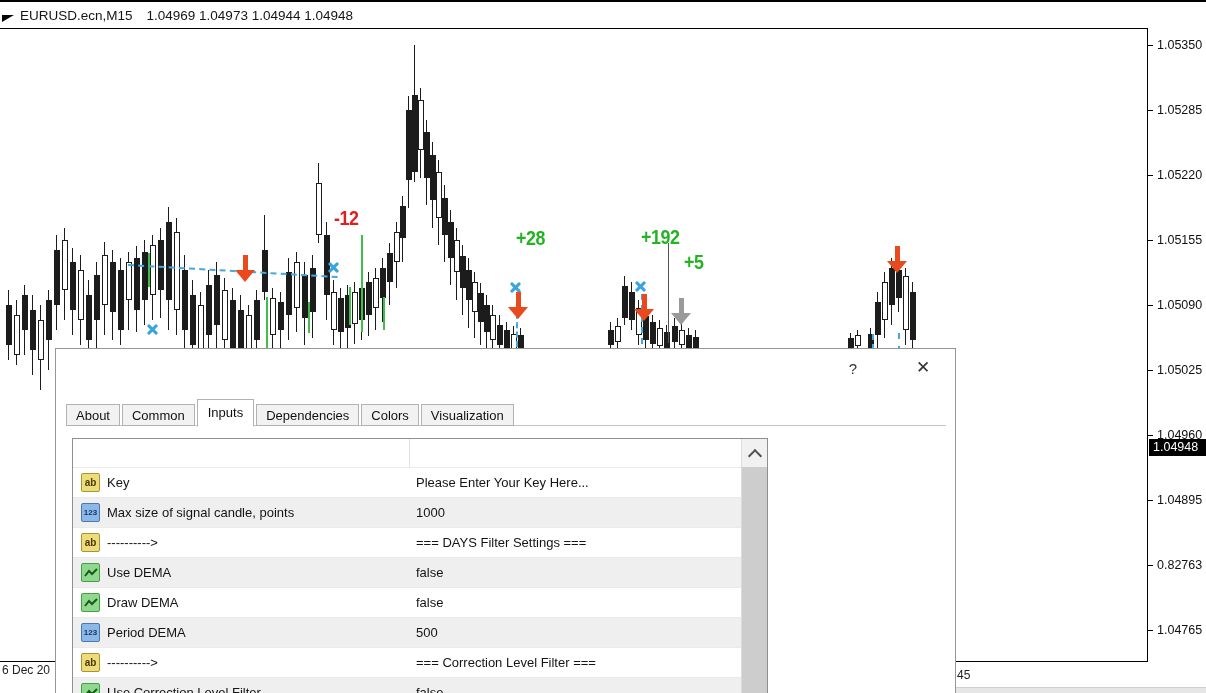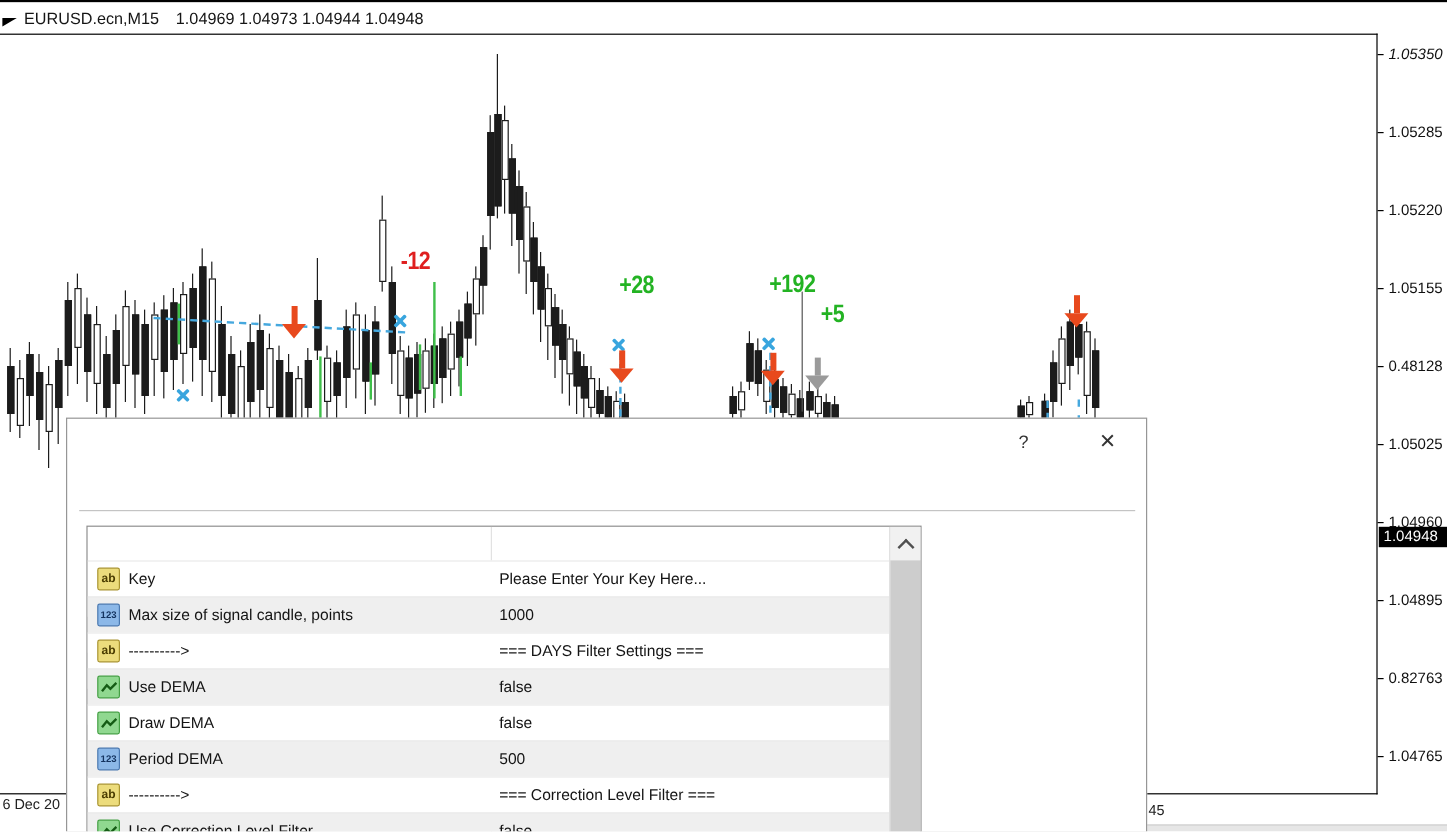--- a/index.html
+++ b/index.html
@@ -347,49 +347,57 @@
       </div>
       <div class="sig-label" style="left: 334px; top: 206px; color: rgb(223, 31, 31);">-12</div>
       <div class="sig-label" style="left: 516px; top: 226px; color: rgb(35, 179, 35);">+28</div>
       <div class="sig-label" style="left: 641px; top: 225px; color: rgb(35, 179, 35);">+192</div>
       <div class="sig-label" style="left: 684px; top: 250px; color: rgb(35, 179, 35);">+5</div>
     </div>
 
 
   <div id="price-scale">
       <div class="tickmark" style="top: 45px;"></div>
-      <div class="price-label" style="top: 38px; font-style: italic;">1.05350</div>
+      <div class="price-label" style="top: 38px;">1.05350</div>
       <div class="tickmark" style="top: 110px;"></div>
       <div class="price-label" style="top: 103px;">1.05285</div>
       <div class="tickmark" style="top: 175px;"></div>
       <div class="price-label" style="top: 168px;">1.05220</div>
       <div class="tickmark" style="top: 240px;"></div>
       <div class="price-label" style="top: 233px;">1.05155</div>
       <div class="tickmark" style="top: 305px;"></div>
-      <div class="price-label" style="top: 298px;">0.48128</div>
+      <div class="price-label" style="top: 298px;">1.05090</div>
       <div class="tickmark" style="top: 370px;"></div>
       <div class="price-label" style="top: 363px;">1.05025</div>
       <div class="tickmark" style="top: 435px;"></div>
       <div class="price-label" style="top: 428px;">1.04960</div>
       <div class="tickmark" style="top: 500px;"></div>
       <div class="price-label" style="top: 493px;">1.04895</div>
       <div class="tickmark" style="top: 565px;"></div>
       <div class="price-label" style="top: 558px;">0.82763</div>
       <div class="tickmark" style="top: 630px;"></div>
       <div class="price-label" style="top: 623px;">1.04765</div>
     </div>
   <div class="abs" id="current-price" style="top:439px;">1.04948</div>
 
   <div class="time-label" style="left:2px;top:663px;">6 Dec 20</div>
   <div class="time-label" style="left:957px;top:668px;">45</div>
   <div class="abs" id="bottom-strip"></div>
 
   <div class="abs" id="dialog">
     <div class="abs" id="dialog-help">?</div>
     <div class="abs" id="dialog-close">✕</div>
+    <div class="abs" id="tab-row">
+        <div class="tab">About</div>
+        <div class="tab">Common</div>
+        <div class="tab active">Inputs</div>
+        <div class="tab">Dependencies</div>
+        <div class="tab">Colors</div>
+        <div class="tab">Visualization</div>
+      </div>
     <div class="abs" id="tab-underline"></div>
     <div class="abs" id="param-table">
       <div id="col-divider"></div>
       <div id="rows-host">
           <div class="prow" style="top: 28px; background: rgb(255, 255, 255);">
             <div class="picon icon-ab">ab</div>
             <div class="plabel">Key</div>
             <div class="pvalue">Please Enter Your Key Here...</div>
           </div>
           <div class="prow" style="top: 58px; background: rgb(239, 239, 239);">

